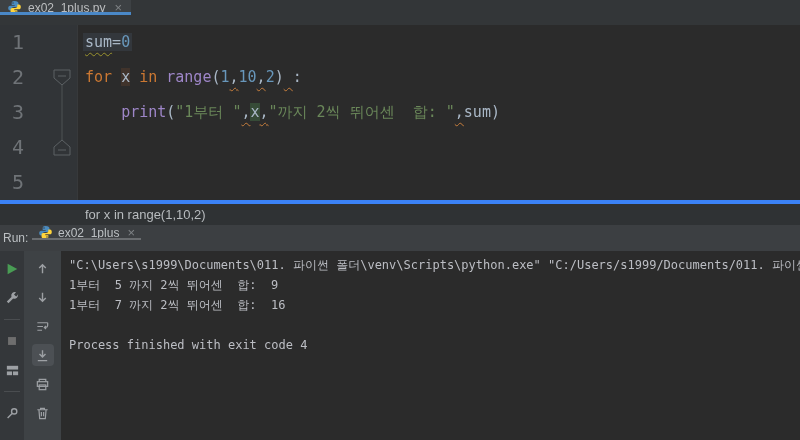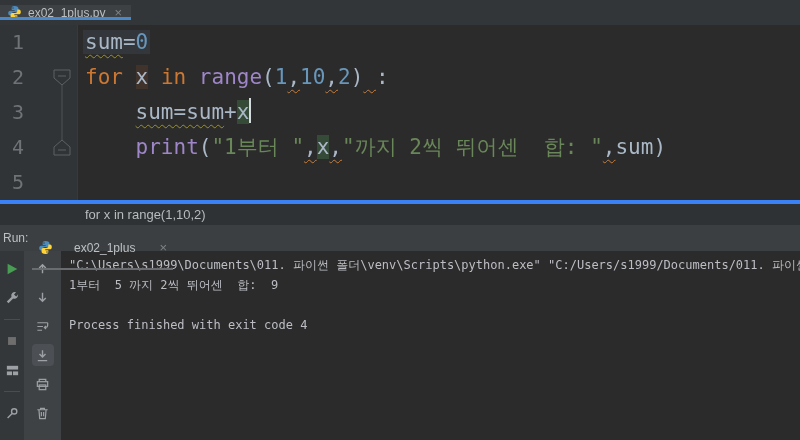--- a/index.html
+++ b/index.html
@@ -1,32 +1,32 @@
 <!DOCTYPE html>
 <html><head>
 <meta charset="utf-8">
 <style>
   * { box-sizing: border-box; margin: 0; padding: 0; }
   html,body { width:800px; height:440px; overflow:hidden; }
   body { background:#2B2B2B; font-family:"DejaVu Sans Mono", monospace; }
 
   
-  .tabbar { height:25px; background:#333638; display:flex; align-items:center; }
+  .tabbar { height:25px; background:#333638; display:flex; align-items:flex-start; }
   .etab { display:flex; align-items:center; gap:6px; padding:0 9px 0 7px;
           background:#3D4144; position:relative;
           font:12px "Liberation Sans", sans-serif; color:#BCBEC0; cursor:default; }
   .etab::after { content:""; position:absolute; left:0; right:0; bottom:0; height:3px; background:#4A88C7; }
   .close-x { color:#7F8386; font:13px "Liberation Sans", sans-serif; margin-left:3px; }
 
   
   .editor { display:flex; height:175px; background:#2B2B2B; position:relative; }
   .gutter { width:78px; background:#313437; border-right:1px solid #37393B; position:relative; flex:none; }
   .lnum { height:35px; line-height:35px; padding-left:12px; font-size:20px; color:#6F7377; }
   .foldsvg { position:absolute; top:0; left:0; }
-  .code { flex:1; padding-left:7px; font-size:21px; color:#A9B7C6; overflow:hidden; }
+  .code { flex:1; padding-left:7px; font-size:15px; color:#A9B7C6; overflow:hidden; }
   .cline { height:35px; line-height:35px; white-space:pre; }
   .kw  { color:#CC7832; }
   .num { color:#6897BB; }
   .str { color:#6A8759; }
   .fn  { color:#9E86C8; }
   .plain { color:#A9B7C6; }
   .warn  { text-decoration-line:underline; text-decoration-style:wavy; text-decoration-color:#99922E; text-decoration-thickness:1px; text-underline-offset:5px; }
   .warn2 { text-decoration-line:underline; text-decoration-style:wavy; text-decoration-color:#C77E3C; text-decoration-thickness:1px; text-underline-offset:5px; }
   .hlw { background:#40332B; }
   .hlr { background:#364B37; }
@@ -34,21 +34,21 @@
   .boxed { background:#33373C; padding:0 2px; margin-left:-2px; }
 
   
   .context-bar { height:25px; background:#2F3234; border-top:4px solid #3b82f6;
                  display:flex; align-items:center; padding-left:85px;
                  font:13px "Liberation Sans", sans-serif; color:#B8BCBF; }
 
   
   .run-header { height:26px; background:#3C3F42; display:flex; align-items:flex-start; padding-left:3px; }
   .run-label { font:12px "Liberation Sans", sans-serif; color:#BCC0C3; width:27px; align-self:center; }
-  .rtab { display:flex; align-items:center; gap:21px; padding:15px 8px; position:relative;
+  .rtab { display:flex; align-items:center; gap:5px; padding:0 8px; position:relative;
           font:12px "Liberation Sans", sans-serif; color:#BCC0C3; cursor:default; }
   .rtab::after { content:""; position:absolute; left:2px; right:2px; bottom:0; height:2px; background:#6A6D70; }
 
   
   .console-row { display:flex; height:189px; }
   .strip1 { width:24px; background:#34373A; display:flex; flex-direction:column; align-items:center; padding-top:7px; flex:none; }
   .strip2 { width:37px; background:#3E4245; display:flex; flex-direction:column; align-items:center; padding-top:6px; flex:none; }
   .ticon { width:22px; height:22px; display:flex; align-items:center; justify-content:center; margin-bottom:7px; flex:none; }
   .ticon.selected { background:#4C5054; border-radius:4px; }
   .sep { width:16px; height:1px; background:#4A4D50; margin:3px 0 10px; flex:none; }
@@ -88,21 +88,20 @@
           <path d="M58 51 H66"></path>
           <path d="M62 60 V115" stroke="#4E5254"></path>
           <path d="M54 130 H70 V122 L62 115 L54 122 Z"></path>
           <path d="M58 125 H66"></path>
         </g>
       </svg>
     </div>
     <div class="code" id="code-lines">
         <div class="cline"><span class="boxed"><span class="plain warn">sum</span><span class="plain">=</span><span class="num">0</span></span></div>
         <div class="cline"><span class="kw">for</span><span class="plain"> </span><span class="plain hlw">x</span><span class="plain"> </span><span class="kw">in</span><span class="plain"> </span><span class="fn">range</span><span class="plain">(</span><span class="num">1</span><span class="plain warn2">,</span><span class="num">10</span><span class="plain warn2">,</span><span class="num">2</span><span class="plain">)</span><span class="plain warn2"> </span><span class="plain">:</span></div>
-        <div class="cline"><span class="plain">    </span><span class="plain warn">sum=sum</span><span class="plain">+</span><span class="plain hlr">x</span><span class="caret"></span></div>
         <div class="cline"><span class="plain">    </span><span class="fn">print</span><span class="plain">(</span><span class="str">"1부터 "</span><span class="plain warn2">,</span><span class="plain hlr">x</span><span class="plain warn2">,</span><span class="str">"까지 2씩 뛰어센  합: "</span><span class="plain warn2">,</span><span class="plain">sum</span><span class="plain">)</span></div>
         <div class="cline"></div>
       </div>
   </div>
 
   <div class="context-bar">
     <span>for x in range(1,10,2)</span>
   </div>
 
   <div class="run-header">
@@ -196,18 +195,19 @@
           <svg width="15" height="15" viewBox="0 0 16 16">
             <g stroke="#9DA0A4" stroke-width="1.3" fill="none">
               <path d="M2.5 4h11M6 4V2.5h4V4M4.2 4l.8 9.5h6l.8-9.5M6.8 6.5v4.5M9.2 6.5v4.5"></path>
             </g>
           </svg>
         </div>
       </div>
     <div class="console" id="console-lines">
         <div class="cnline">"C:\Users\s1999\Documents\011. 파이썬 폴더\venv\Scripts\python.exe" "C:/Users/s1999/Documents/011. 파이썬 폴더/</div>
         <div class="cnline">1부터  5 까지 2씩 뛰어센  합:  9</div>
+        <div class="cnline">1부터  7 까지 2씩 뛰어센  합:  16</div>
         <div class="cnline"></div>
         <div class="cnline">Process finished with exit code 4</div>
       </div>
   </div>
 
 </div>
 
 </body></html>

